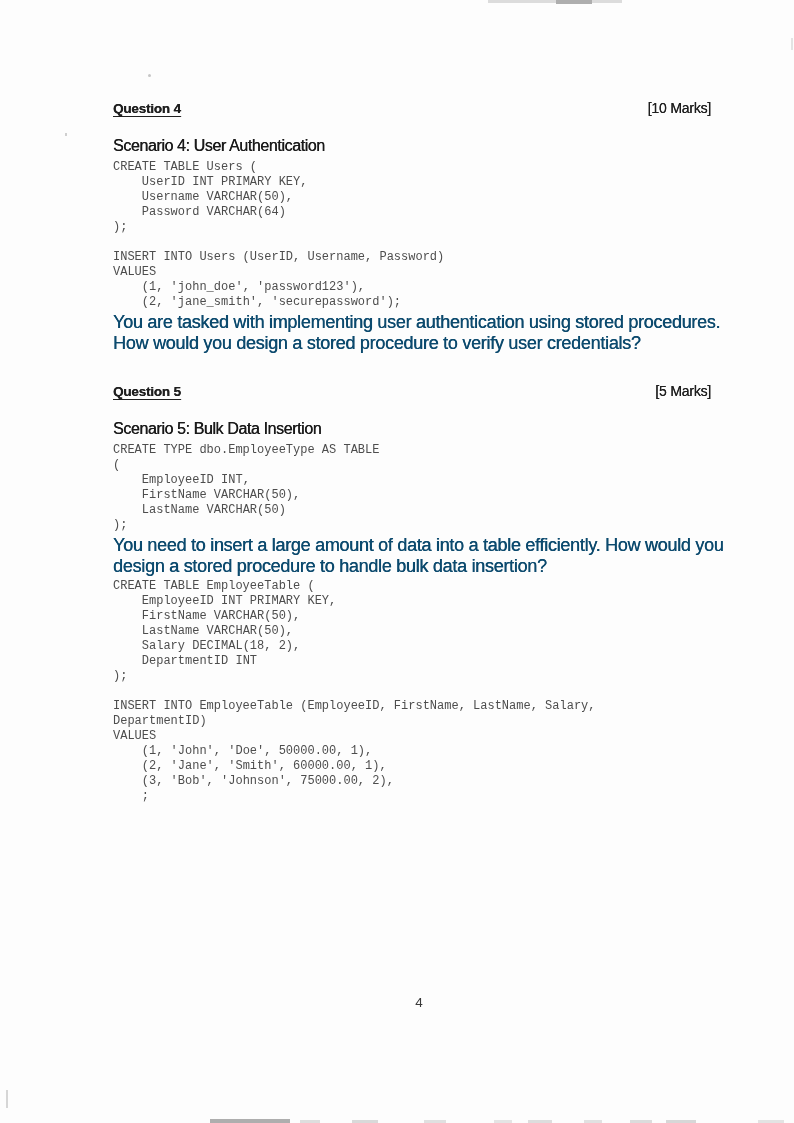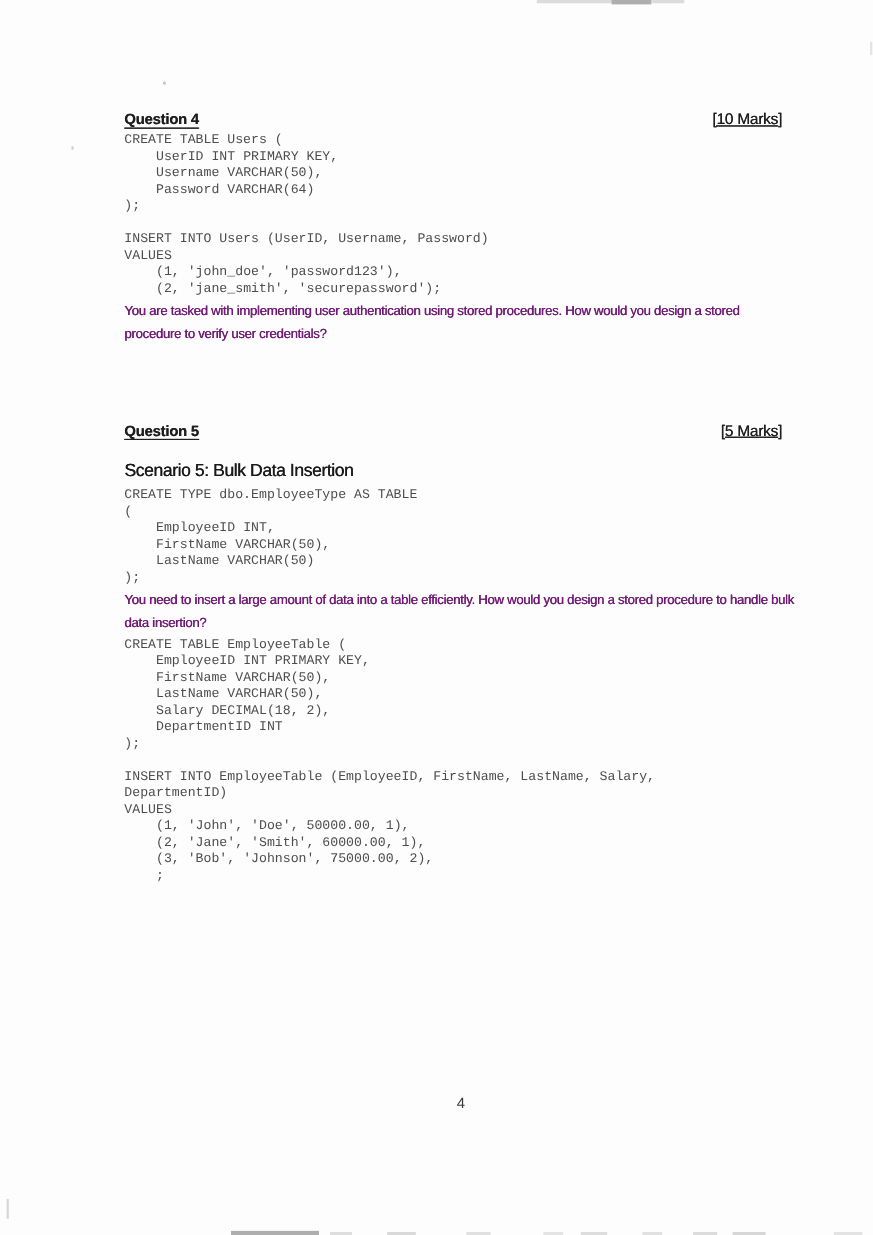--- a/index.html
+++ b/index.html
@@ -37,21 +37,20 @@
     letter-spacing: -0.2px;
     text-decoration: underline;
     text-underline-offset: 3px;
     text-shadow: 0.2px 0 0 currentColor;
   }
   .q-marks {
     font-size: 14px;
     color: #1f1f1f;
     letter-spacing: -0.2px;
     text-shadow: 0.2px 0 0 currentColor;
-    text-decoration: underline;
   }
   .scenario {
     margin-top: 17px;
     font-size: 16px;
     line-height: 23px;
     font-weight: 400;
     letter-spacing: -0.4px;
     color: #1a1a1a;
     text-shadow: 0.35px 0 0 currentColor;
   }
@@ -59,24 +58,24 @@
     margin-top: 3px;
     font-family: "Liberation Mono", "DejaVu Sans Mono", monospace;
     font-size: 12px;
     line-height: 15px;
     white-space: pre-wrap;
     color: #4d4d4d;
   }
   .prompt {
     margin-top: 2px;
     width: 613px;
-    font-size: 12px;
+    font-size: 18px;
     line-height: 21px;
     letter-spacing: -0.28px;
-    color: #701a75;
+    color: #0c4a6e;
     text-shadow: 0.35px 0 0 currentColor;
   }
   .page-number {
     position: absolute;
     top: 995px;
     left: 113px;
     width: 612px;
     text-align: center;
     font-size: 13.5px;
     color: #3a3a3a;
@@ -86,20 +85,21 @@
 </head>
 <body>
 
 <div class="page">
 
   <div class="section s1">
     <div class="q-header">
       <span class="q-title">Question 4</span>
       <span class="q-marks">[10 Marks]</span>
     </div>
+    <div class="scenario">Scenario 4: User Authentication</div>
     <div class="code">CREATE TABLE Users (
     UserID INT PRIMARY KEY,
     Username VARCHAR(50),
     Password VARCHAR(64)
 );
 
 INSERT INTO Users (UserID, Username, Password)
 VALUES
     (1, 'john_doe', 'password123'),
     (2, 'jane_smith', 'securepassword');</div>

